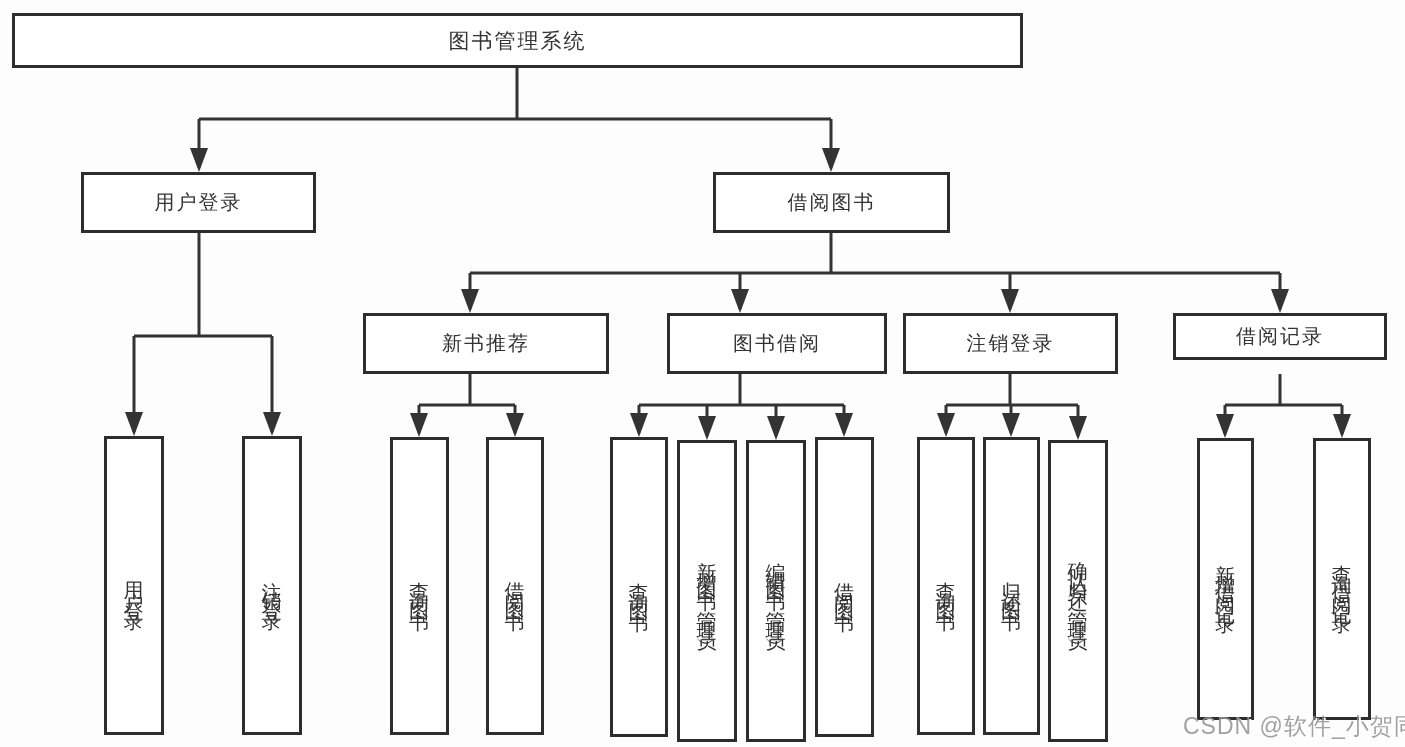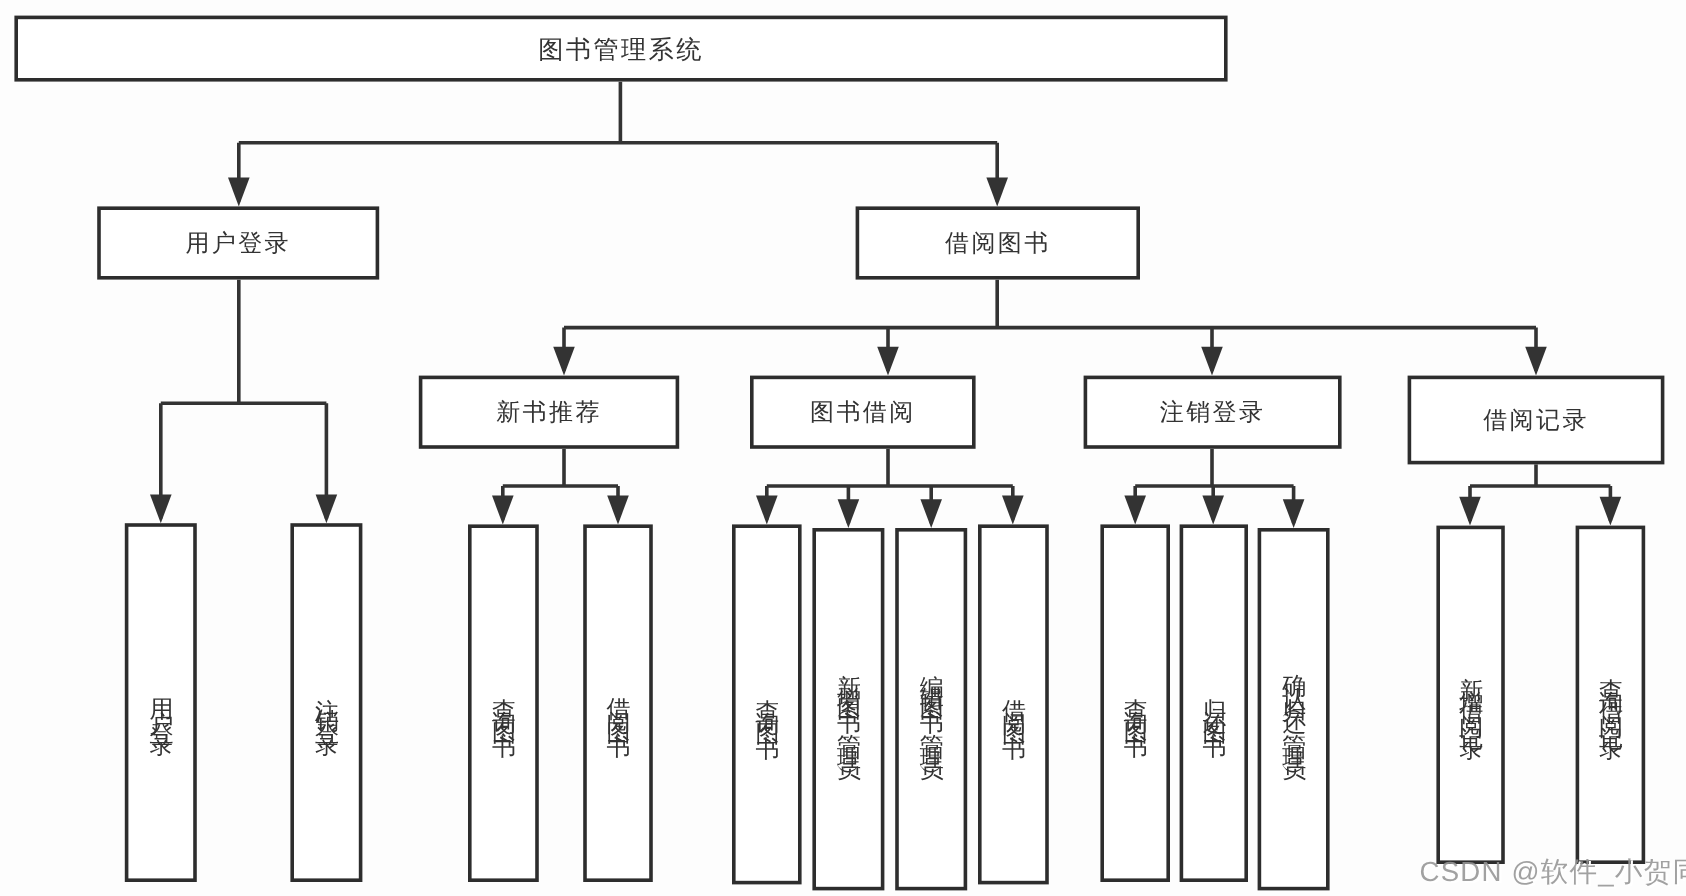--- a/index.html
+++ b/index.html
@@ -87,30 +87,30 @@
     <span class="rootlabel">图书管理系统</span>
   </div>
 
   <div class="box" style="left:81px;top:172px;width:235px;height:61px">
     <span class="hlabel">用户登录</span>
   </div>
   <div class="box" style="left:713px;top:172px;width:237px;height:61px">
     <span class="hlabel">借阅图书</span>
   </div>
 
-  <div class="box" style="left:349px;top:313px;width:217px;height:61px">
+  <div class="box" style="left:363px;top:313px;width:246px;height:61px">
     <span class="hlabel">新书推荐</span>
   </div>
-  <div class="box" style="left:625px;top:313px;width:188px;height:61px">
+  <div class="box" style="left:667px;top:313px;width:220px;height:61px">
     <span class="hlabel">图书借阅</span>
   </div>
   <div class="box" style="left:903px;top:313px;width:215px;height:61px">
     <span class="hlabel">注销登录</span>
   </div>
-  <div class="box" style="left:1173px;top:313px;width:214px;height:74px">
+  <div class="box" style="left:1173px;top:313px;width:214px;height:47px">
     <span class="hlabel">借阅记录</span>
   </div>
 
   <div class="box vbox" style="left:104px;top:436px;width:60px;height:299px">
     <span>用户登录</span>
   </div>
   <div class="box vbox" style="left:242px;top:436px;width:60px;height:299px">
     <span>注销登录</span>
   </div>
 

